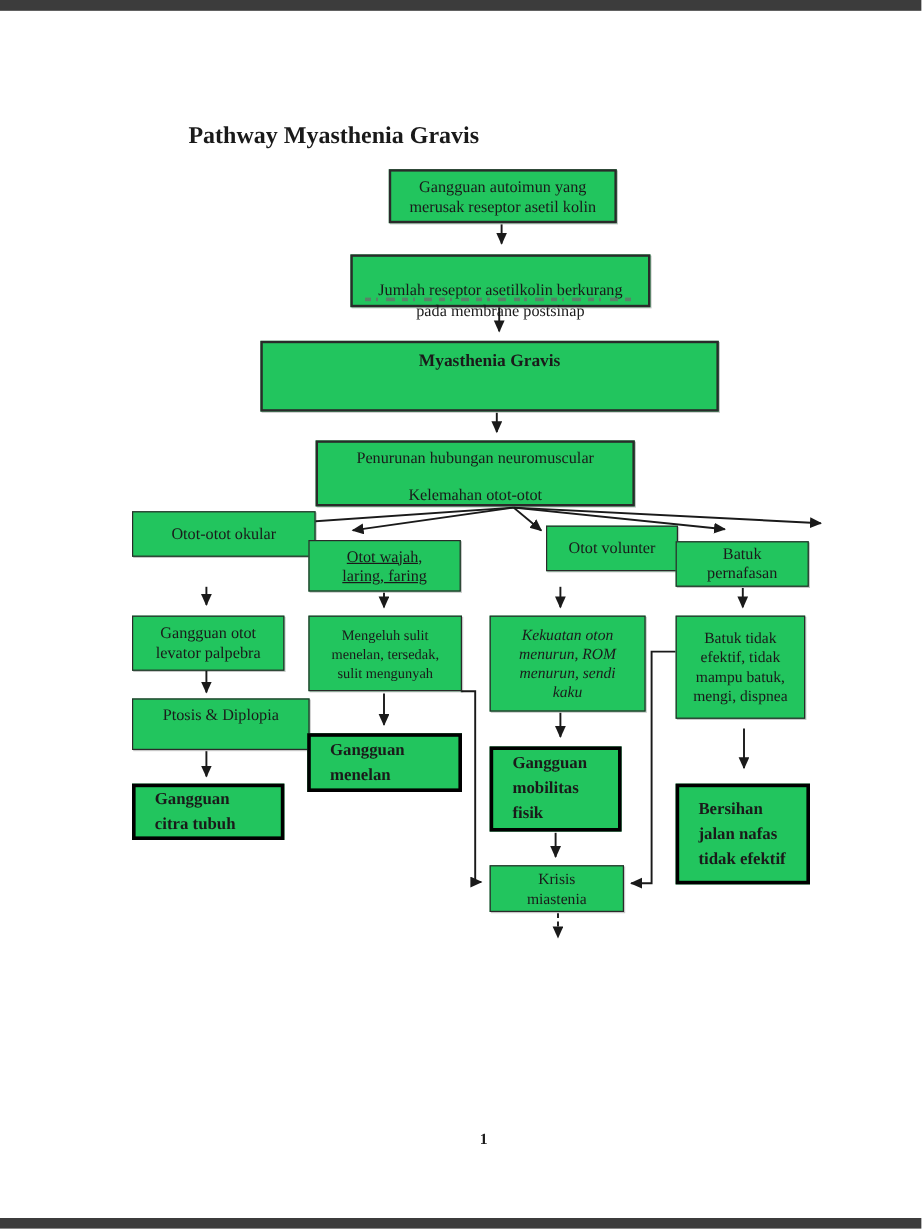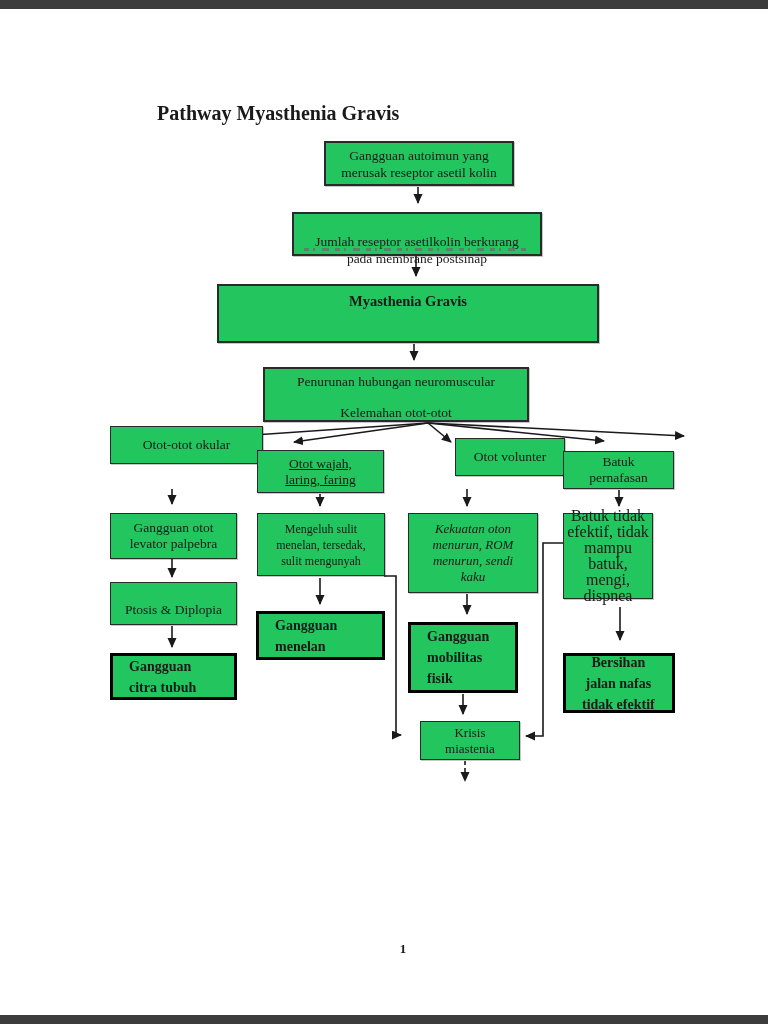--- a/index.html
+++ b/index.html
@@ -29,27 +29,27 @@
                  font-size:14.5px;align-items:flex-start;padding-top:7px;}
   #b-penurunan  {left:253px;top:367px;width:266px;height:55px;line-height:15.5px;
                  align-items:center;padding-top:5px;margin-left:10px;}
   #b-okular     {left:110px;top:426px;width:153px;height:38px;}
   #b-wajah      {left:257px;top:450px;width:127px;height:43px;line-height:16px;text-decoration:underline;}
   #b-volunter   {left:408px;top:438px;width:110px;height:38px;margin-left:47px;}
   #b-pernafasan {left:563px;top:451px;width:111px;height:38px;line-height:16px;}
   #b-levator    {left:110px;top:513px;width:127px;height:46px;line-height:16px;}
   #b-mengeluh   {left:257px;top:513px;width:128px;height:63px;font-size:12px;line-height:16px;}
   #b-kekuatan   {left:408px;top:513px;width:130px;height:80px;font-size:13px;line-height:16px;font-style:italic;}
-  #b-batuk      {left:563px;top:513px;width:90px;height:86px;font-size:16px;line-height:16px;}
-  #b-ptosis     {left:110px;top:582px;width:127px;height:43px;align-items:flex-start;padding-top:19px;}
+  #b-batuk      {left:563px;top:513px;width:108px;height:86px;font-size:13px;line-height:16px;}
+  #b-ptosis     {left:110px;top:582px;width:148px;height:43px;align-items:flex-start;padding-top:5px;}
   #b-citra      {left:110px;top:653px;width:127px;height:47px;}
   #b-menelan    {left:256px;top:611px;width:129px;height:49px;}
   #b-mobilitas  {left:408px;top:622px;width:110px;height:71px;}
-  #b-bersihan   {left:563px;top:653px;width:112px;height:60px;text-align:center;}
-  #b-krisis     {left:420px;top:721px;width:100px;height:39px;font-size:13px;line-height:16px;}
+  #b-bersihan   {left:563px;top:653px;width:112px;height:84px;}
+  #b-krisis     {left:408px;top:721px;width:112px;height:39px;font-size:13px;line-height:16px;}
   #b-kematian   {left:413px;top:788px;width:110px;height:37px;}
   
   .clipped-line{position:absolute;left:10px;right:10px;bottom:3px;height:3px;
     background:
       repeating-linear-gradient(90deg,#6b6b6b 0 5px,transparent 5px 9px,
         #6b6b6b 9px 11px,transparent 11px 18px,#6b6b6b 18px 25px,transparent 25px 31px);
     opacity:.75;}
 </style>
 </head>
 <body>

